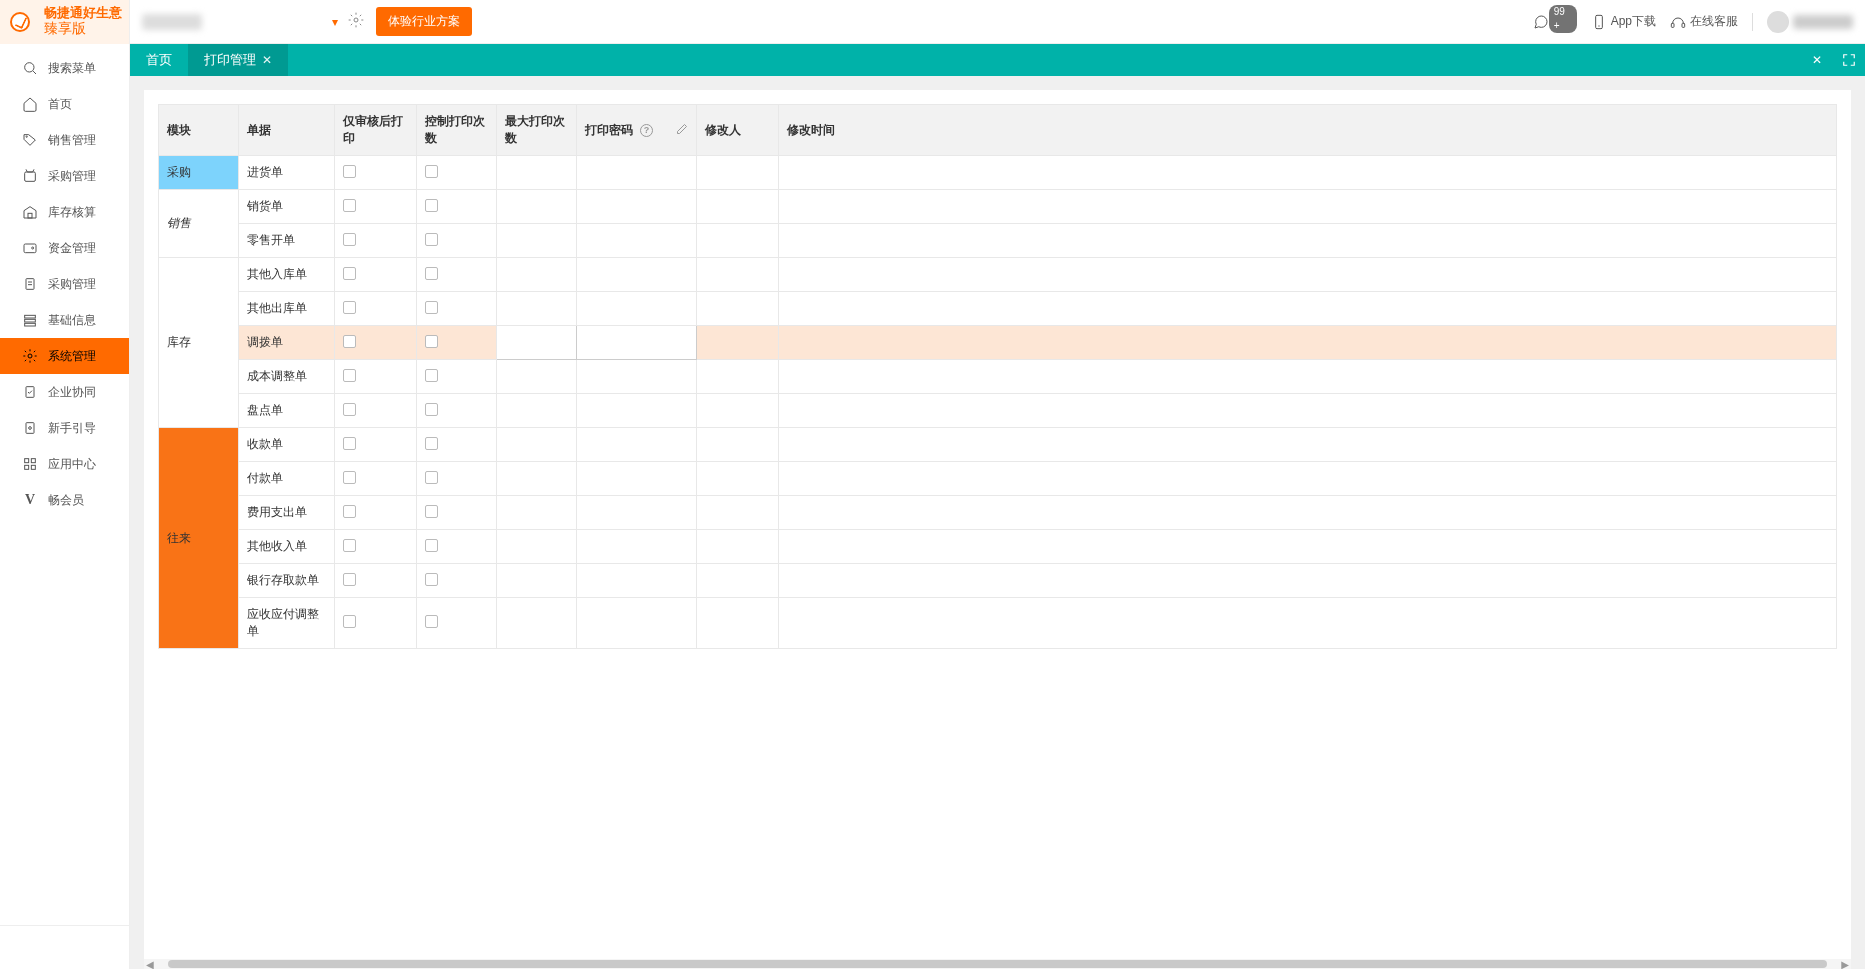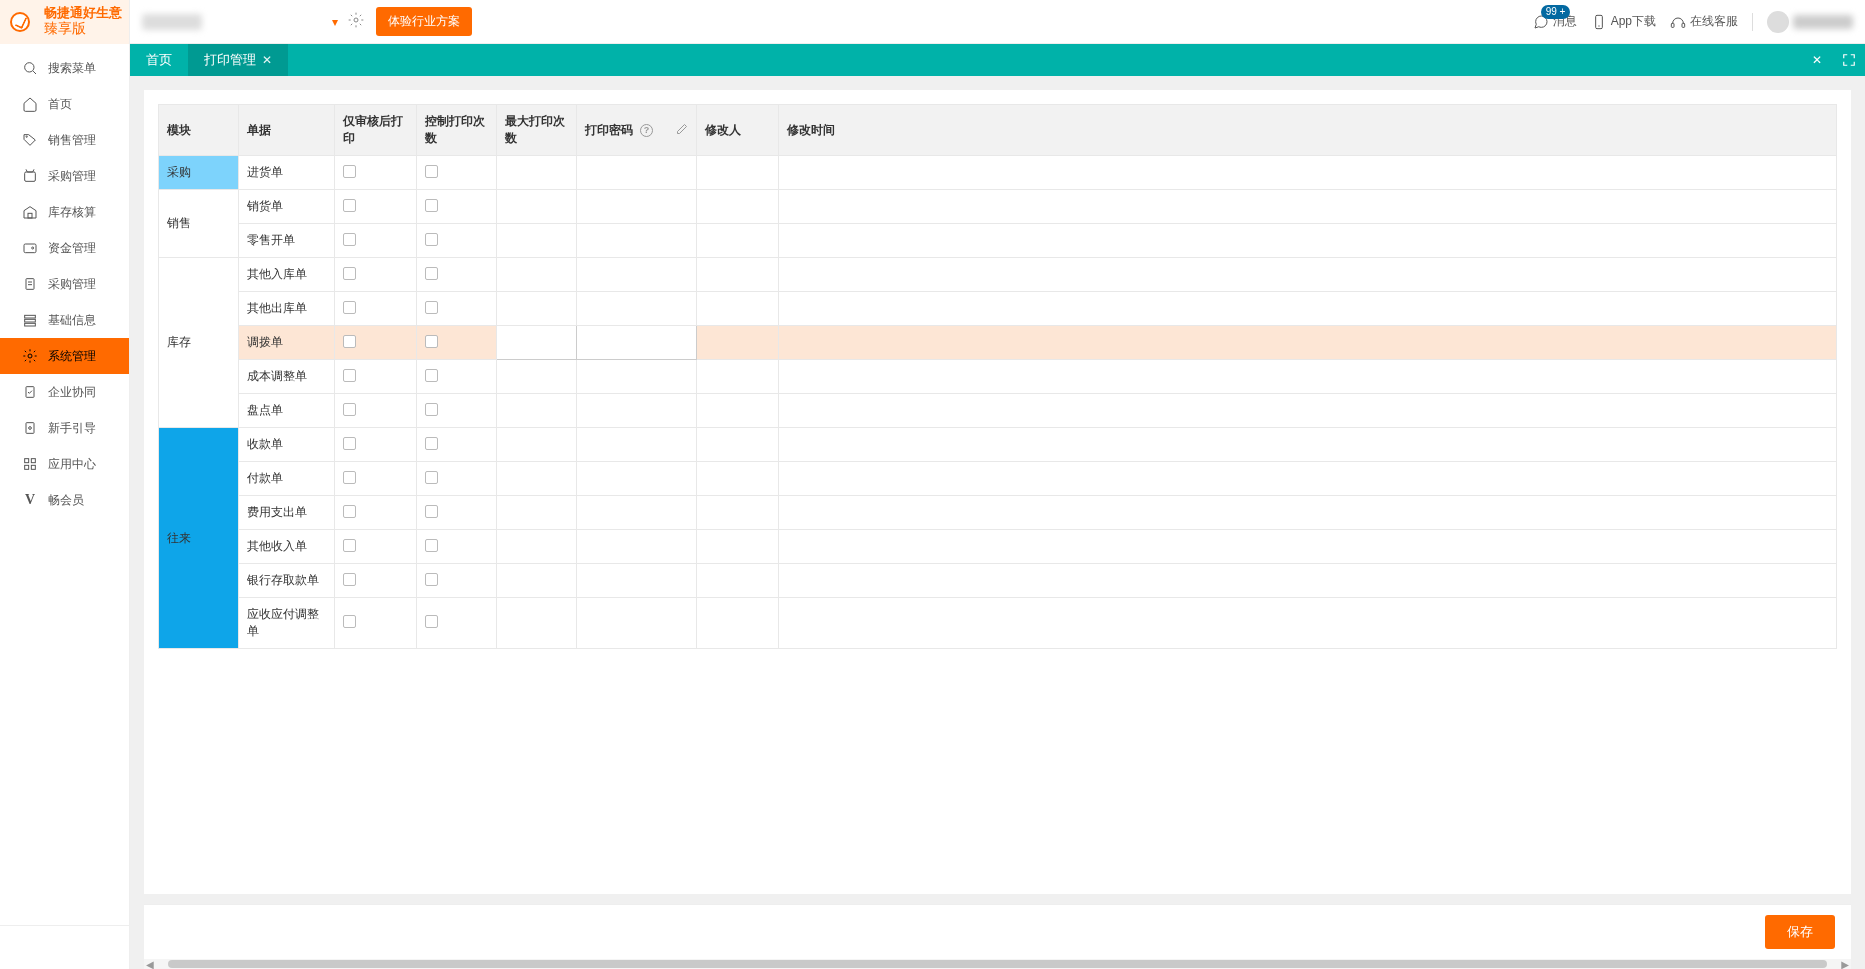--- a/index.html
+++ b/index.html
@@ -31,21 +31,21 @@
 .header { height: 44px; background: #fff; display: flex; align-items: center; padding: 0 12px; border-bottom: 1px solid #eee; }
 .org-select { display: flex; align-items: center; color: #888; font-size: 13px; min-width: 180px; }
 .org-select .blur { filter: blur(3px); background: #ddd; width: 60px; height: 16px; border-radius: 3px; margin-right: 6px; }
 .chev { color: #FF6A00; margin: 0 10px; font-size: 12px; }
 .gear-top { color: #888; margin-right: 12px; cursor: pointer; }
 .cta-btn { background: #FF6A00; color: #fff; border: none; border-radius: 3px; padding: 6px 12px; font-size: 12px; cursor: pointer; }
 .header-spacer { flex: 1; }
 .header-right { display: flex; align-items: center; gap: 14px; color: #555; }
 .hicon { display: flex; align-items: center; gap: 4px; cursor: pointer; position: relative; }
 .hicon svg { width: 16px; height: 16px; stroke: currentColor; fill: none; stroke-width: 1.5; }
-.badge { position: absolute; top: -8px; left: 8px; background: #0369a1; color: #fff; font-size: 10px; border-radius: 8px; padding: 0 5px; line-height: 14px; }
+.badge { position: absolute; top: -8px; left: 16px; background: #737373; color: #fff; font-size: 10px; border-radius: 8px; padding: 0 5px; line-height: 14px; }
 .divider-v { width: 1px; height: 18px; background: #ddd; }
 .avatar { width: 22px; height: 22px; border-radius: 50%; background: #ddd; display: inline-block; }
 .user-blur { filter: blur(3px); background: #ccc; width: 60px; height: 14px; border-radius: 3px; }
 
 
 .tabs { height: 32px; background: #00B2A9; display: flex; align-items: stretch; }
 .tab { display: flex; align-items: center; padding: 0 16px; color: #fff; font-size: 13px; cursor: pointer; }
 .tab.active { background: #009A92; }
 .tab .close { margin-left: 6px; font-size: 12px; opacity: .9; }
 .tabs-spacer { flex: 1; }
@@ -334,21 +334,21 @@
                 <td rowspan="1" style="background: #7dd3fc;">采购</td>
                 <td>进货单</td>
                 <td><span class="chkbox"></span></td>
                 <td><span class="chkbox"></span></td>
                 <td></td>
                 <td></td>
                 <td></td>
                 <td></td>
               </tr>
               <tr>
-                <td rowspan="2" style="background: rgb(255, 255, 255);">销售</td>
+                <td rowspan="2" style="background: rgb(255, 255, 255); font-style: italic;">销售</td>
                 <td>销货单</td>
                 <td><span class="chkbox"></span></td>
                 <td><span class="chkbox"></span></td>
                 <td></td>
                 <td></td>
                 <td></td>
                 <td></td>
               </tr>
               <tr>
                 <td>零售开单</td>
@@ -399,21 +399,21 @@
               <tr>
                 <td>盘点单</td>
                 <td><span class="chkbox"></span></td>
                 <td><span class="chkbox"></span></td>
                 <td></td>
                 <td></td>
                 <td></td>
                 <td></td>
               </tr>
               <tr>
-                <td rowspan="6" style="background: #0ea5e9; margin-left: 21px;">往来</td>
+                <td rowspan="6" style="background: #f97316; margin-left: 21px;">往来</td>
                 <td>收款单</td>
                 <td><span class="chkbox"></span></td>
                 <td><span class="chkbox"></span></td>
                 <td></td>
                 <td></td>
                 <td></td>
                 <td></td>
               </tr>
               <tr>
                 <td>付款单</td>
@@ -455,23 +455,20 @@
                 <td>应收应付调整单</td>
                 <td><span class="chkbox"></span></td>
                 <td><span class="chkbox"></span></td>
                 <td></td>
                 <td></td>
                 <td></td>
                 <td></td>
               </tr>
             </tbody>
         </table>
-      </div>
-      <div class="footer-bar">
-        <button class="save-btn">保存</button>
       </div>
       <div class="hscroll-strip">
         <span class="hscroll-arrow">◀</span>
         <div class="hscroll-thumb"></div>
         <span class="hscroll-arrow">▶</span>
       </div>
     </div>
   </div>
 </div>
 

